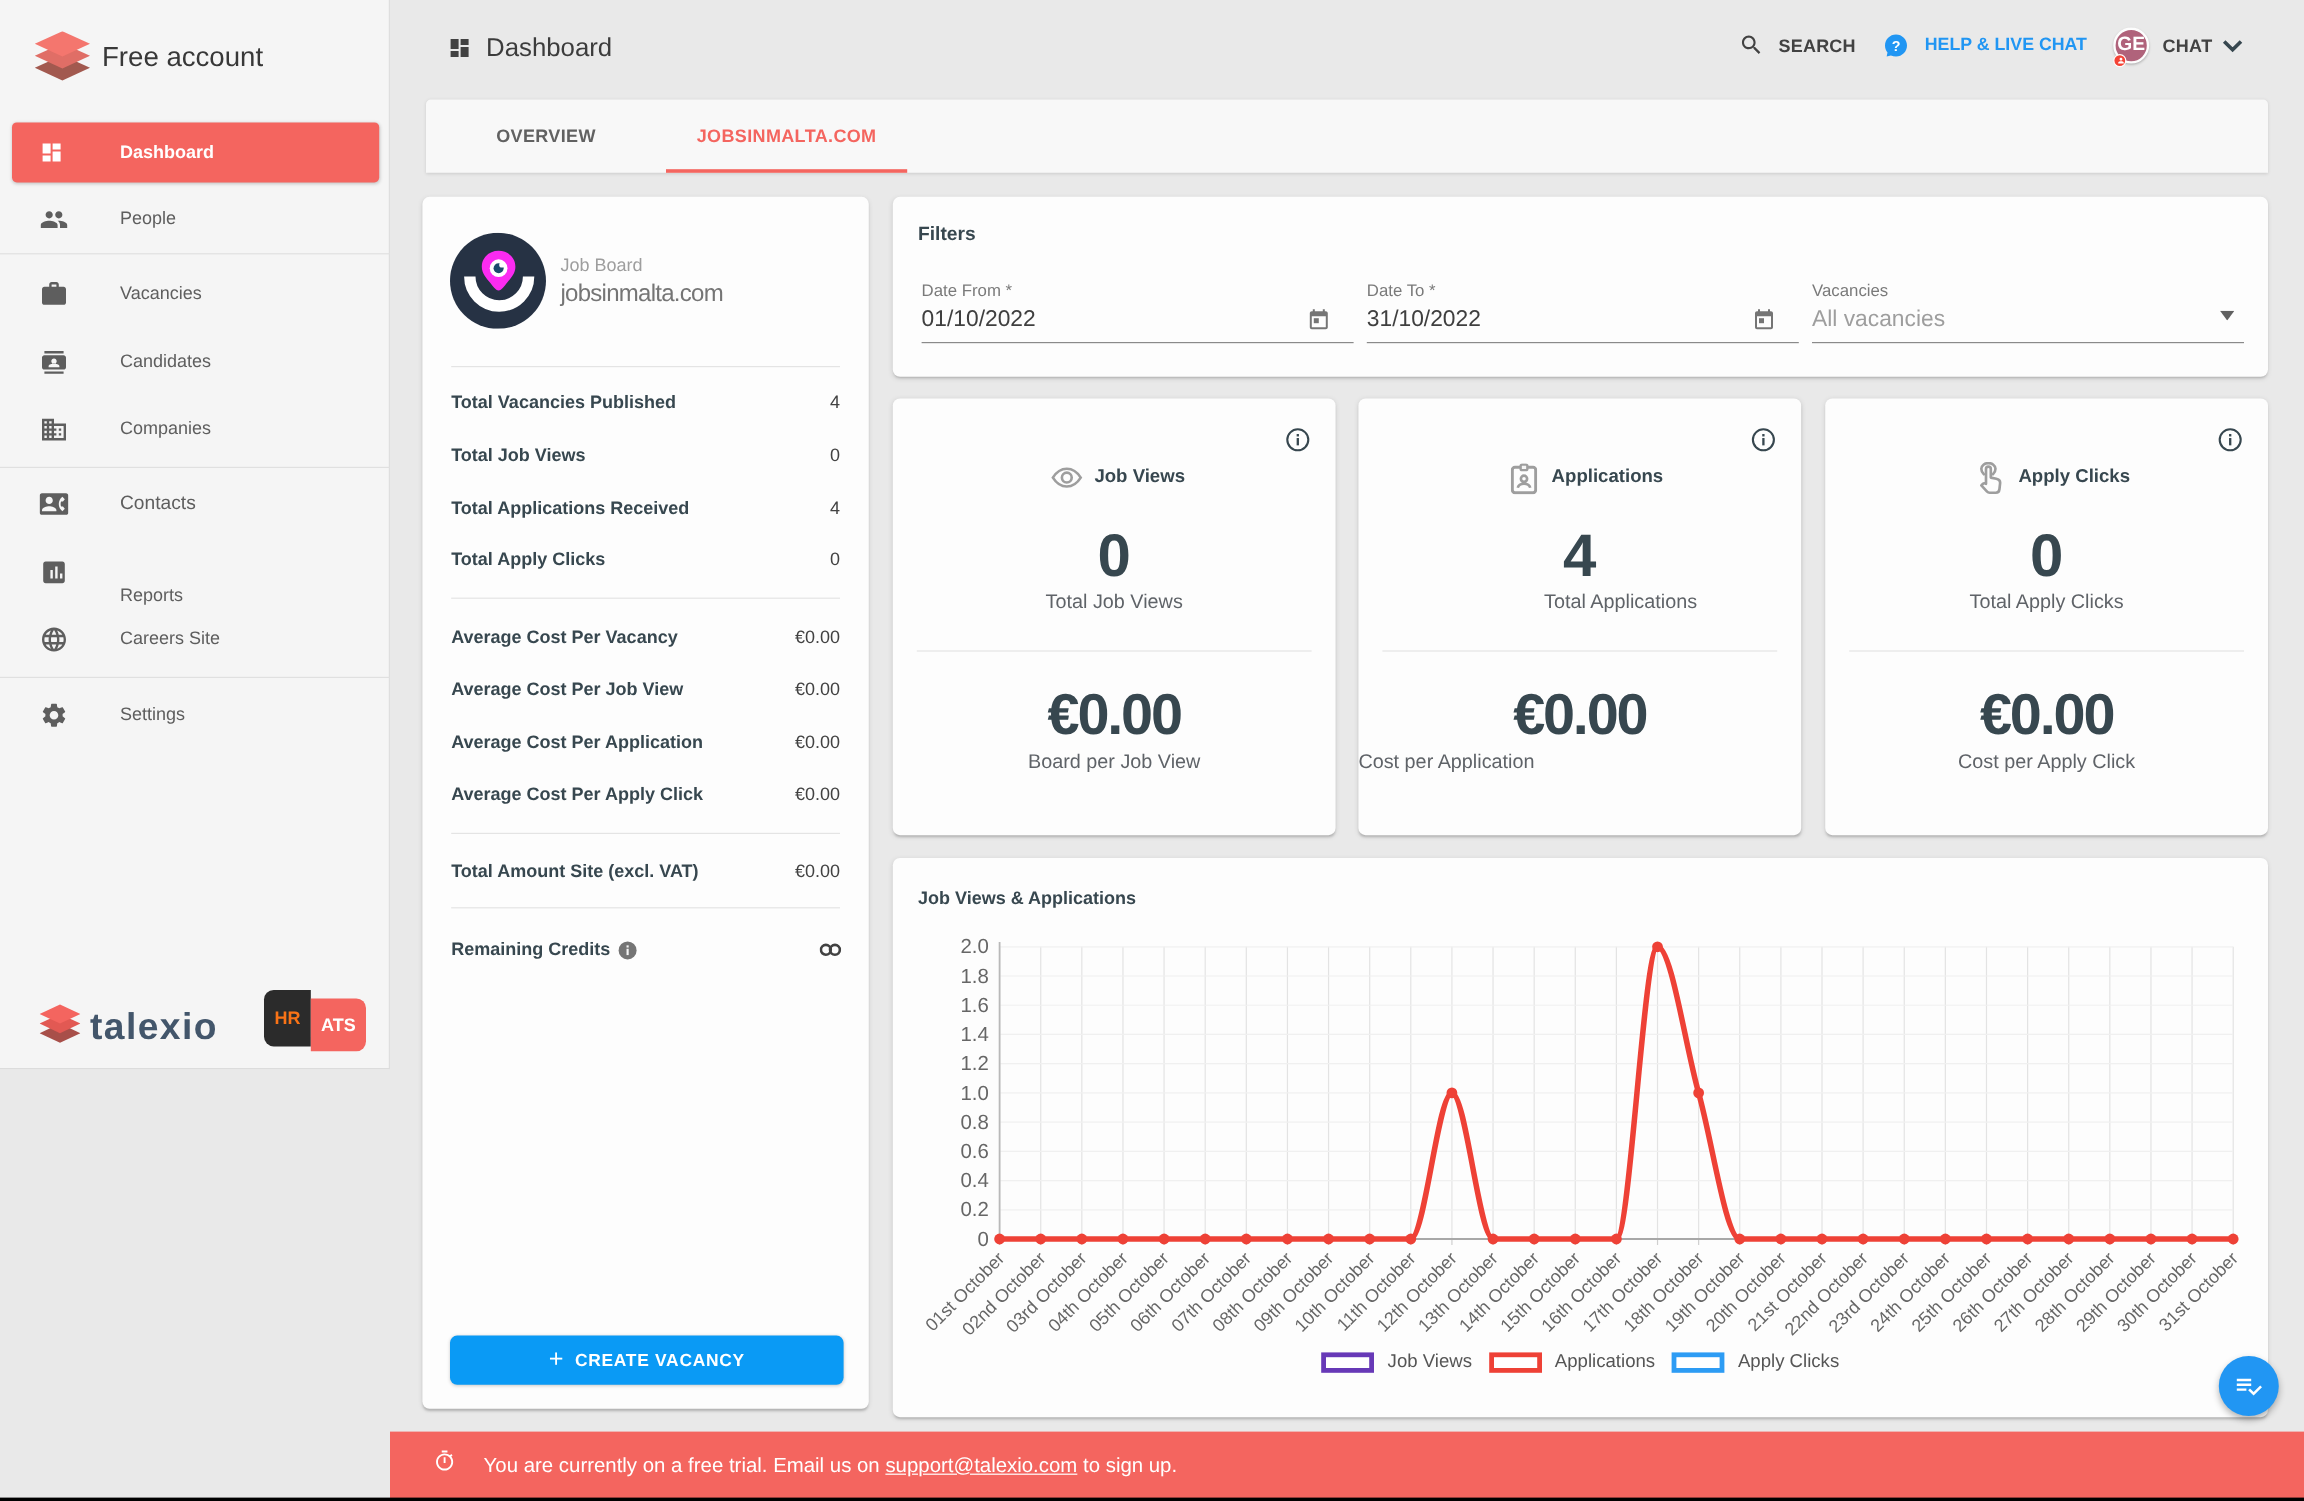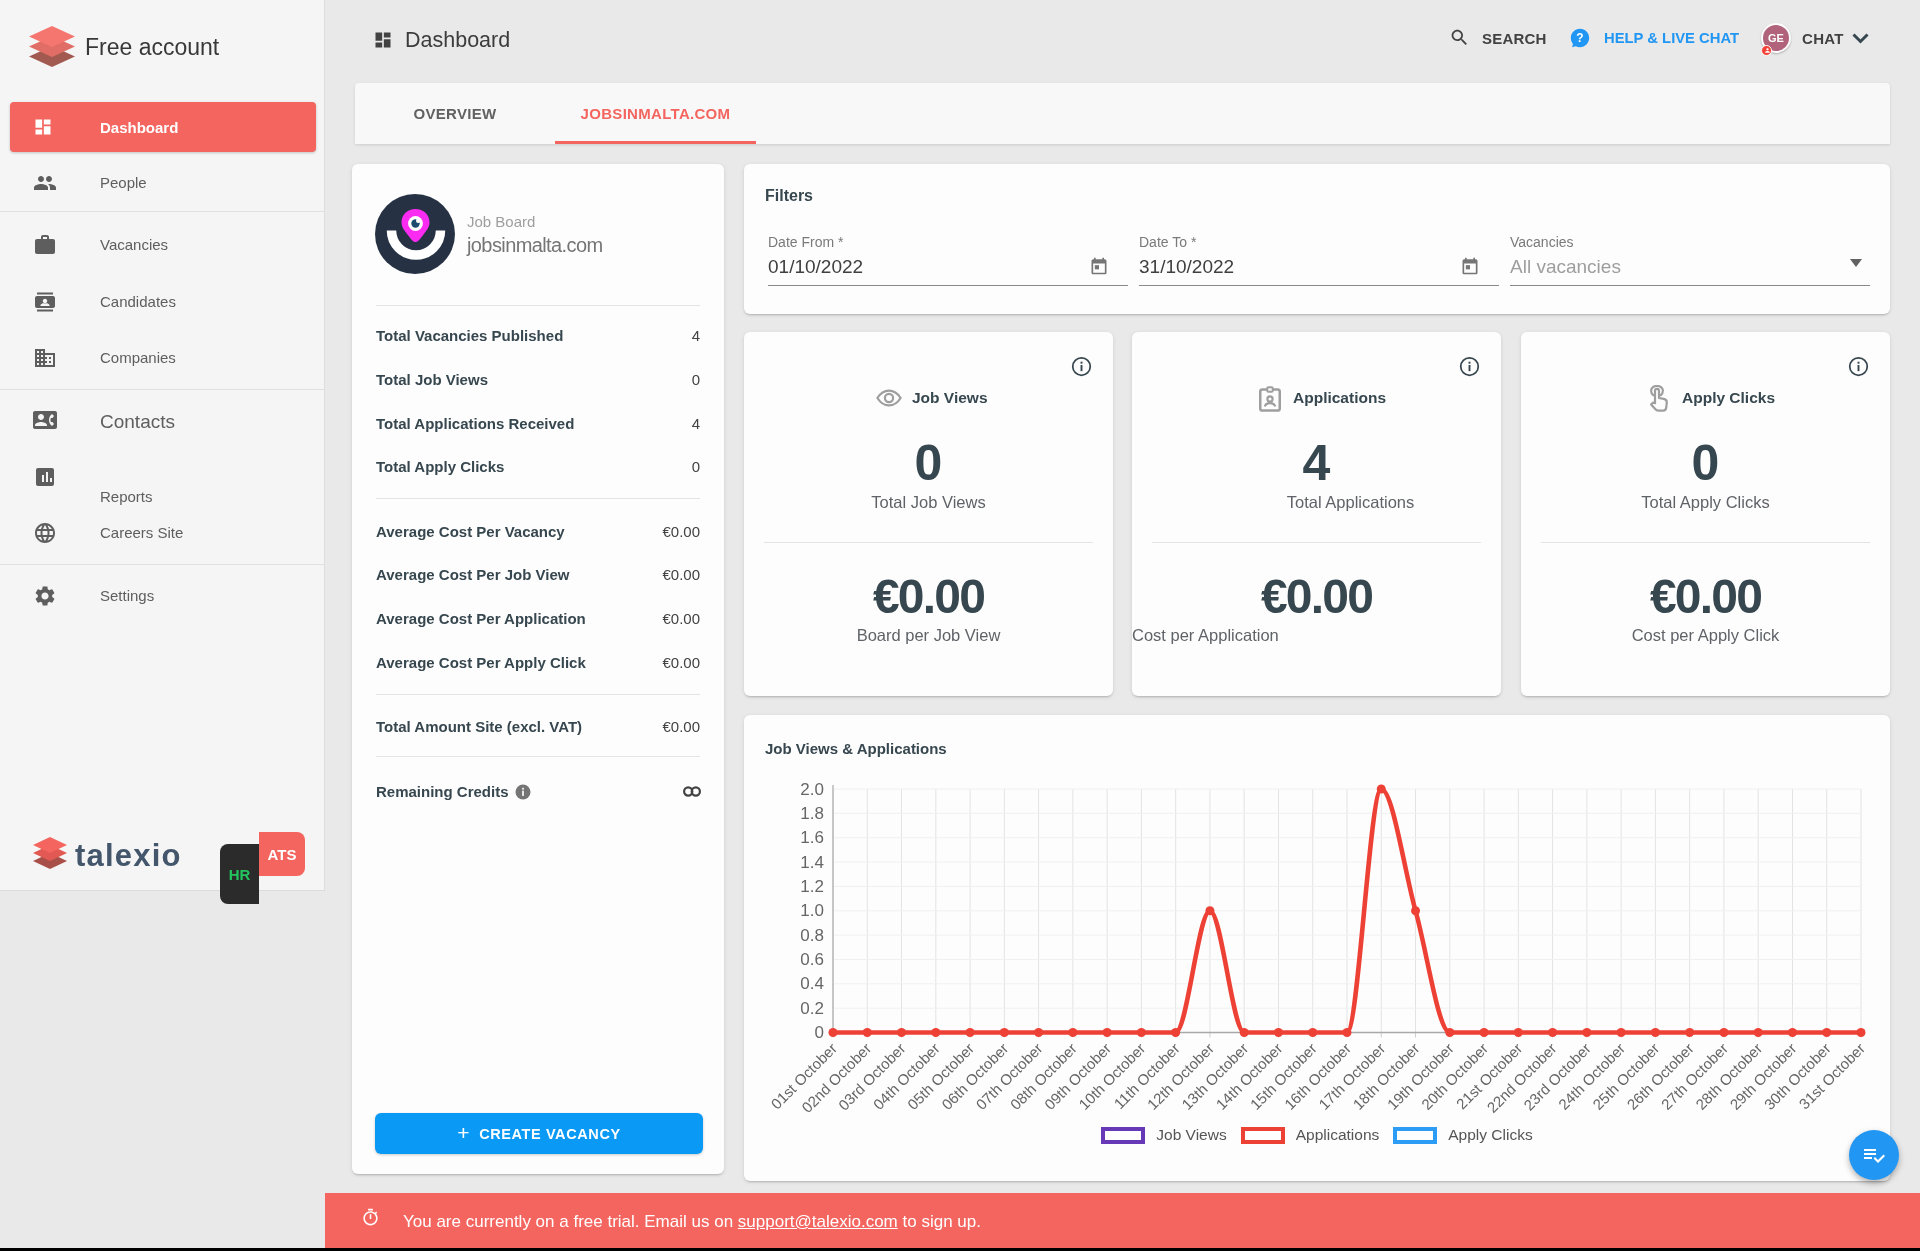--- a/index.html
+++ b/index.html
@@ -35,57 +35,57 @@
     </svg>
 <div class="abs" style="left:100px;top:293px;font-size:15px;color:#5e5e5e">Candidates</div>
 <svg style="position:absolute;left:33px;top:346px" width="24" height="24" viewBox="0 0 24 24" fill="#5e5e5e">
       <path d="M12 7V3H2v18h20V7H12zM6 19H4v-2h2v2zm0-4H4v-2h2v2zm0-4H4V9h2v2zm0-4H4V5h2v2zm4 12H8v-2h2v2zm0-4H8v-2h2v2zm0-4H8V9h2v2zm0-4H8V5h2v2zm10 12h-8v-2h2v-2h-2v-2h2v-2h-2V9h8v10zm-2-8h-2v2h2v-2zm0 4h-2v2h2v-2z"></path>
     </svg>
 <div class="abs" style="left:100px;top:349px;font-size:15px;color:#5e5e5e">Companies</div>
 <div class="abs" style="left:0;top:389px;width:325px;height:1px;background:#e0e0e0"></div>
 <svg style="position:absolute;left:33px;top:408px" width="24" height="24" viewBox="0 0 24 24" fill="#5e5e5e">
       <path d="M22 3H2C.9 3 0 3.9 0 5v14c0 1.1.9 2 2 2h20c1.1 0 2-.9 2-2V5c0-1.1-.9-2-2-2zM8 6c1.66 0 3 1.34 3 3s-1.34 3-3 3-3-1.34-3-3 1.34-3 3-3zm6 12H2v-1c0-2 4-3.1 6-3.1s6 1.1 6 3.1v1zm3.85-4h1.64L21 16l-1.99 1.99c-1.31-.98-2.28-2.38-2.73-3.99-.18-.64-.28-1.31-.28-2s.1-1.36.28-2c.45-1.62 1.42-3.01 2.73-3.99L21 8l-1.51 2h-1.64c-.22.63-.35 1.3-.35 2s.13 1.37.35 2z"></path>
     </svg>
-<div class="abs" style="left:100px;top:411px;font-size:19px;color:#5e5e5e">Contacts</div>
+<div class="abs" style="left:100px;top:411px;font-size:16px;color:#5e5e5e">Contacts</div>
 <svg style="position:absolute;left:33px;top:465px" width="24" height="24" viewBox="0 0 24 24" fill="#5e5e5e">
       <path d="M19 3H5c-1.1 0-2 .9-2 2v14c0 1.1.9 2 2 2h14c1.1 0 2-.9 2-2V5c0-1.1-.9-2-2-2zm-8 14H9v-7h2v7zm4 0h-2V7h2v10zm4 0h-2v-4h2v4z"></path>
     </svg>
 <div class="abs" style="left:100px;top:488px;font-size:15px;color:#5e5e5e">Reports</div>
 <svg style="position:absolute;left:33px;top:521px" width="24" height="24" viewBox="0 0 24 24" fill="#5e5e5e">
       <path d="M11.99 2C6.47 2 2 6.48 2 12s4.47 10 9.99 10C17.52 22 22 17.52 22 12S17.52 2 11.99 2zm6.93 6h-2.95c-.32-1.25-.78-2.45-1.38-3.56 1.84.63 3.37 1.91 4.33 3.56zM12 4.04c.83 1.2 1.48 2.53 1.91 3.96h-3.82c.43-1.43 1.08-2.76 1.91-3.96zM4.26 14C4.1 13.36 4 12.69 4 12s.1-1.36.26-2h3.38c-.08.66-.14 1.32-.14 2s.06 1.34.14 2H4.26zm.82 2h2.95c.32 1.25.78 2.45 1.38 3.56-1.84-.63-3.37-1.9-4.33-3.56zm2.95-8H5.08c.96-1.66 2.49-2.93 4.33-3.56C8.81 5.55 8.35 6.75 8.03 8zM12 19.96c-.83-1.2-1.48-2.53-1.91-3.96h3.82c-.43 1.43-1.08 2.76-1.91 3.96zM14.34 14H9.66c-.09-.66-.16-1.32-.16-2s.07-1.35.16-2h4.68c.09.65.16 1.32.16 2s-.07 1.34-.16 2zm.25 5.56c.6-1.11 1.06-2.31 1.38-3.56h2.95c-.96 1.65-2.49 2.93-4.33 3.56zM16.36 14c.08-.66.14-1.32.14-2s-.06-1.34-.14-2h3.38c.16.64.26 1.31.26 2s-.1 1.36-.26 2h-3.38z"></path>
     </svg>
 <div class="abs" style="left:100px;top:524px;font-size:15px;color:#5e5e5e">Careers Site</div>
 <div class="abs" style="left:0;top:564px;width:325px;height:1px;background:#e0e0e0"></div>
 <svg style="position:absolute;left:33px;top:584px" width="24" height="24" viewBox="0 0 24 24" fill="#5e5e5e">
       <path d="M19.14 12.94c.04-.3.06-.61.06-.94 0-.32-.02-.64-.07-.94l2.03-1.58c.18-.14.23-.41.12-.61l-1.92-3.32c-.12-.22-.37-.29-.59-.22l-2.39.96c-.5-.38-1.03-.7-1.62-.94l-.36-2.54c-.04-.24-.24-.41-.48-.41h-3.84c-.24 0-.43.17-.47.41l-.36 2.54c-.59.24-1.13.57-1.62.94l-2.39-.96c-.22-.08-.47 0-.59.22L2.74 8.87c-.12.21-.08.47.12.61l2.03 1.58c-.05.3-.09.63-.09.94s.02.64.07.94l-2.03 1.58c-.18.14-.23.41-.12.61l1.92 3.32c.12.22.37.29.59.22l2.39-.96c.5.38 1.03.7 1.62.94l.36 2.54c.05.24.24.41.48.41h3.84c.24 0 .44-.17.47-.41l.36-2.54c.59-.24 1.13-.56 1.62-.94l2.39.96c.22.08.47 0 .59-.22l1.92-3.32c.12-.22.07-.47-.12-.61l-2.01-1.58zM12 15.6c-1.98 0-3.6-1.62-3.6-3.6s1.62-3.6 3.6-3.6 3.6 1.62 3.6 3.6-1.62 3.6-3.6 3.6z"></path>
     </svg>
 <div class="abs" style="left:100px;top:587px;font-size:15px;color:#5e5e5e">Settings</div>
 <svg class="abs" style="left:33px;top:835px" width="34" height="38" viewBox="0 0 34 38">
 <polygon points="17,18 34,26 17,34 0,26" fill="#a84f49"></polygon>
 <polygon points="17,10 34,18 17,26 0,18" fill="#e25953"></polygon>
 <polygon points="17,2 34,10 17,18 0,10" fill="#f4655f"></polygon>
 </svg>
 <div class="abs" style="left:75px;top:838px;font-size:31px;font-weight:bold;color:#43566b;letter-spacing:1.2px">talexio</div>
-<div class="abs ctr" style="left:220px;top:844px;width:39px;height:60px;background:#2b2b2b;border-radius:8px 0 0 8px;color:#22c55e;font-size:15px;font-weight:bold">HR</div>
+<div class="abs ctr" style="left:220px;top:825px;width:39px;height:47px;background:#2b2b2b;border-radius:8px 0 0 8px;color:#f97316;font-size:15px;font-weight:bold">HR</div>
 <div class="abs ctr" style="left:259px;top:832px;width:46px;height:44px;background:#f4655f;border-radius:0 8px 8px 0;color:#fff;font-size:15px;font-weight:bold">ATS</div>
 </div>
 <svg style="position:absolute;left:373px;top:30px" width="20" height="20" viewBox="0 0 24 24" fill="#424242">
     <path d="M3 13h8V3H3v10zm0 8h8v-6H3v6zm10 0h8V11h-8v10zm0-18v6h8V3h-8z"></path>
   </svg>
 <div class="abs" style="left:405px;top:28px;font-size:21.5px;font-weight:500;color:#3c3c3c">Dashboard</div>
 <svg style="position:absolute;left:1449px;top:27px" width="21" height="21" viewBox="0 0 24 24" fill="#424242">
     <path d="M15.5 14h-.79l-.28-.27C15.41 12.59 16 11.11 16 9.5 16 5.91 13.09 3 9.5 3S3 5.91 3 9.5 5.91 16 9.5 16c1.61 0 3.09-.59 4.23-1.57l.27.28v.79l5 4.99L20.49 19l-4.99-5zm-6 0C7.01 14 5 11.99 5 9.5S7.01 5 9.5 5 14 7.01 14 9.5 11.99 14 9.5 14z"></path>
   </svg>
 <div class="abs" style="left:1482px;top:30px;font-size:15px;font-weight:600;color:#424242;letter-spacing:.2px">SEARCH</div>
 <svg class="abs" style="left:1569px;top:27px" width="22" height="22" viewBox="0 0 24 24">
 <path fill="#2196f3" d="M12 2C6.48 2 2 6.48 2 12c0 2.4.85 4.6 2.26 6.33L3.5 22l3.9-.96C8.77 21.66 10.34 22 12 22c5.52 0 10-4.48 10-10S17.52 2 12 2z"></path>
 <text x="12" y="16.6" text-anchor="middle" font-size="13" font-weight="bold" fill="#fff" font-family="'Liberation Sans',sans-serif">?</text>
 </svg>
 <div class="abs" style="left:1604px;top:30px;font-size:14.8px;font-weight:600;color:#2196f3;letter-spacing:0px">HELP &amp; LIVE CHAT</div>
-<div class="abs ctr" style="left:1761px;top:23px;width:30px;height:30px;border-radius:50%;background:#b0637b;border:2px solid #fdfdfd;box-shadow:0 1px 2px rgba(0,0,0,.25);color:#fff;font-size:11px;font-weight:bold">GE</div>
+<div class="abs ctr" style="left:1761px;top:23px;width:30px;height:30px;border-radius:50%;background:#b0637b;border:2px solid #fdfdfd;box-shadow:0 1px 2px rgba(0,0,0,.25);color:#fff;font-size:16px;font-weight:bold">GE</div>
 <div class="abs" style="left:1761px;top:45px;width:11px;height:11px;border-radius:50%;background:#f44336;border:1.5px solid #fdfdfd"></div>
 <svg style="position:absolute;left:1763.5px;top:47px" width="7" height="7" viewBox="0 0 24 24" fill="#ffffff">
     <path d="M12 12c2.21 0 4-1.79 4-4s-1.79-4-4-4-4 1.79-4 4 1.79 4 4 4zm0 2c-2.67 0-8 1.34-8 4v2h16v-2c0-2.66-5.33-4-8-4z"></path>
   </svg>
 <div class="abs" style="left:1802px;top:30px;font-size:15px;font-weight:600;color:#424242;letter-spacing:.3px">CHAT</div>
 <svg class="abs" style="left:1852px;top:33px" width="17" height="11" viewBox="0 0 17 11">
     <path d="M1.5 1.5 L8.5 8.5 L15.5 1.5" fill="none" stroke="#37474f" stroke-width="3"></path>
   </svg>
 <div class="abs" style="left:355px;top:83px;width:1535px;height:61px;background:#f8f8f8;border-radius:4px 4px 0 0;box-shadow:0 1px 3px rgba(0,0,0,.12)"></div>
 <div class="abs" style="left:391px;top:83px;width:128px;height:61px;display:flex;align-items:center;justify-content:center;font-size:15px;font-weight:bold;color:#616161;letter-spacing:.3px">OVERVIEW</div>

